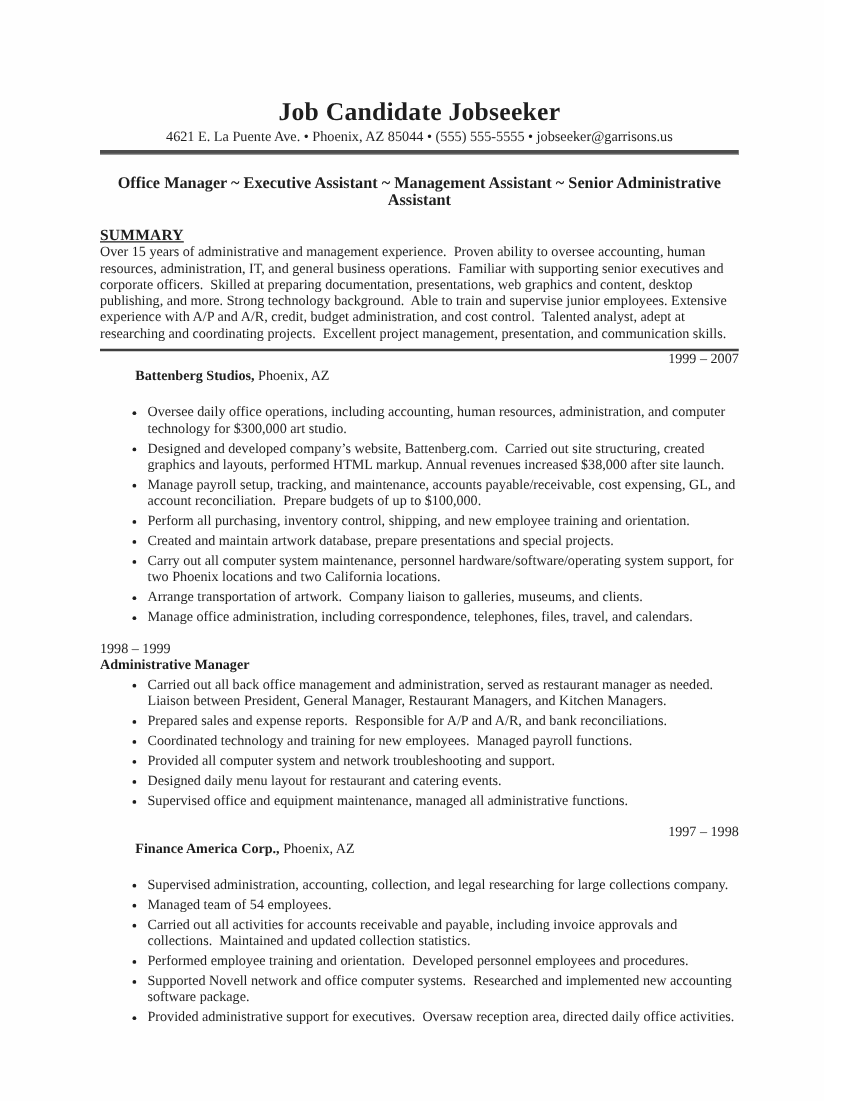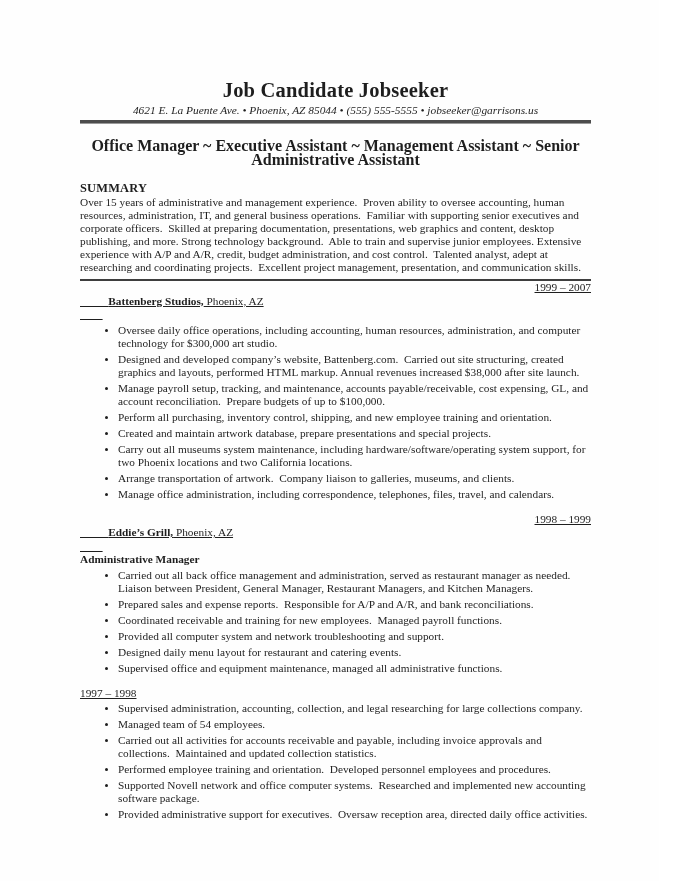--- a/index.html
+++ b/index.html
@@ -27,41 +27,41 @@
     font-weight: bold;
     text-align: center;
     letter-spacing: 0.2px;
   }
   .contact-line {
     margin-top: 2px;
     font-size: 11.4px;
     line-height: 13px;
     text-align: center;
     white-space: pre-wrap;
-    font-style: italic;
   }
   .rule-thick {
     height: 3px;
     background: #4d4d4d;
     border-bottom: 1px solid #9a9a9a;
     margin-top: 3px;
   }
   .headline {
     margin-top: 15px;
     font-weight: bold;
-    font-size: 16px;
+    font-size: 13px;
     line-height: 14px;
     text-align: center;
     white-space: pre-wrap;
   }
   h2.section-heading {
     margin: 14px 0 1px 0;
     font-size: 12.4px;
     line-height: 14px;
     font-weight: bold;
+    text-decoration: underline;
     letter-spacing: 0.2px;
   }
   .body-text {
     margin: 0;
     white-space: pre-wrap;
   }
   p.summary-text {
     margin-top: 1px;
   }
   .rule-thin {
@@ -74,23 +74,23 @@
   }
   .job + .job {
     margin-top: 12px;
   }
   .job-line {
     display: flex;
     justify-content: space-between;
     align-items: baseline;
     line-height: 13.5px;
   }
-  .job-company { white-space: pre-wrap; text-decoration: underline; }
+  .job-company { white-space: pre-wrap; }
   .job-company .company-bold { font-weight: bold; }
-  .job-dates { white-space: pre; text-decoration: underline; }
+  .job-dates { white-space: pre; }
   .job-title {
     font-weight: bold;
     line-height: 13.5px;
   }
   ul.bullets {
     margin: 2px 0 0 0;
     padding: 0 0 0 38px;
     list-style: disc;
   }
   ul.bullets li {
@@ -128,46 +128,46 @@
           <span class="company-bold">Battenberg Studios,</span><span> Phoenix, AZ</span>
         </div>
         <div class="job-dates">1999 – 2007</div>
       </div>
       <ul class="bullets">
         <li>Oversee daily office operations, including accounting, human resources, administration, and computer technology for $300,000 art studio.</li>
         <li>Designed and developed company’s website, Battenberg.com.  Carried out site structuring, created graphics and layouts, performed HTML markup. Annual revenues increased $38,000 after site launch.</li>
         <li>Manage payroll setup, tracking, and maintenance, accounts payable/receivable, cost expensing, GL, and account reconciliation.  Prepare budgets of up to $100,000.</li>
         <li>Perform all purchasing, inventory control, shipping, and new employee training and orientation.</li>
         <li>Created and maintain artwork database, prepare presentations and special projects.</li>
-        <li>Carry out all museums system maintenance, including hardware/software/operating system support, for two Phoenix locations and two California locations.</li>
+        <li>Carry out all computer system maintenance, personnel hardware/software/operating system support, for two Phoenix locations and two California locations.</li>
         <li>Arrange transportation of artwork.  Company liaison to galleries, museums, and clients.</li>
         <li>Manage office administration, including correspondence, telephones, files, travel, and calendars.</li>
       </ul>
     </div>
 
     <div class="job">
       <div class="job-line">
-        <div class="job-company">
-          <span class="company-bold">Eddie’s Grill,</span><span> Phoenix, AZ</span>
-        </div>
         <div class="job-dates">1998 – 1999</div>
       </div>
       <div class="job-title">Administrative Manager</div>
       <ul class="bullets">
         <li>Carried out all back office management and administration, served as restaurant manager as needed. Liaison between President, General Manager, Restaurant Managers, and Kitchen Managers.</li>
         <li>Prepared sales and expense reports.  Responsible for A/P and A/R, and bank reconciliations.</li>
-        <li>Coordinated receivable and training for new employees.  Managed payroll functions.</li>
+        <li>Coordinated technology and training for new employees.  Managed payroll functions.</li>
         <li>Provided all computer system and network troubleshooting and support.</li>
         <li>Designed daily menu layout for restaurant and catering events.</li>
         <li>Supervised office and equipment maintenance, managed all administrative functions.</li>
       </ul>
     </div>
 
     <div class="job">
       <div class="job-line">
+        <div class="job-company">
+          <span class="company-bold">Finance America Corp.,</span><span> Phoenix, AZ</span>
+        </div>
         <div class="job-dates">1997 – 1998</div>
       </div>
       <ul class="bullets">
         <li>Supervised administration, accounting, collection, and legal researching for large collections company.</li>
         <li>Managed team of 54 employees.</li>
         <li>Carried out all activities for accounts receivable and payable, including invoice approvals and collections.  Maintained and updated collection statistics.</li>
         <li>Performed employee training and orientation.  Developed personnel employees and procedures.</li>
         <li>Supported Novell network and office computer systems.  Researched and implemented new accounting software package.</li>
         <li>Provided administrative support for executives.  Oversaw reception area, directed daily office activities.</li>
 

